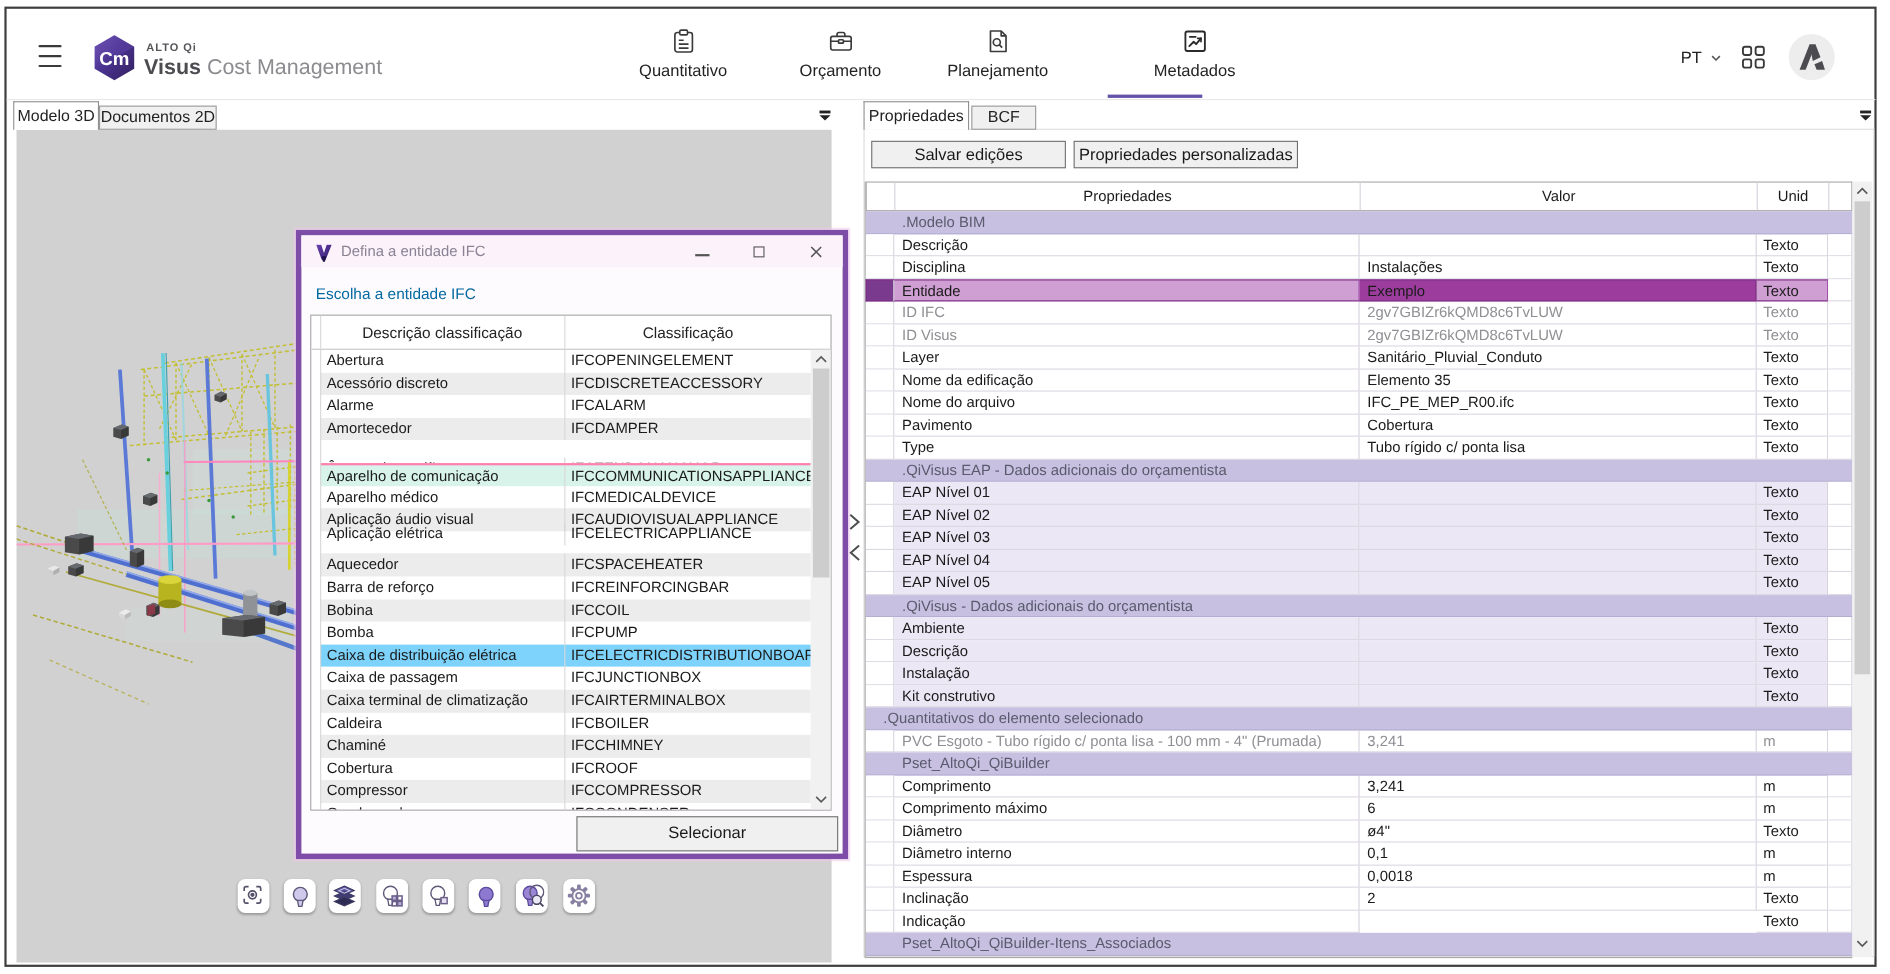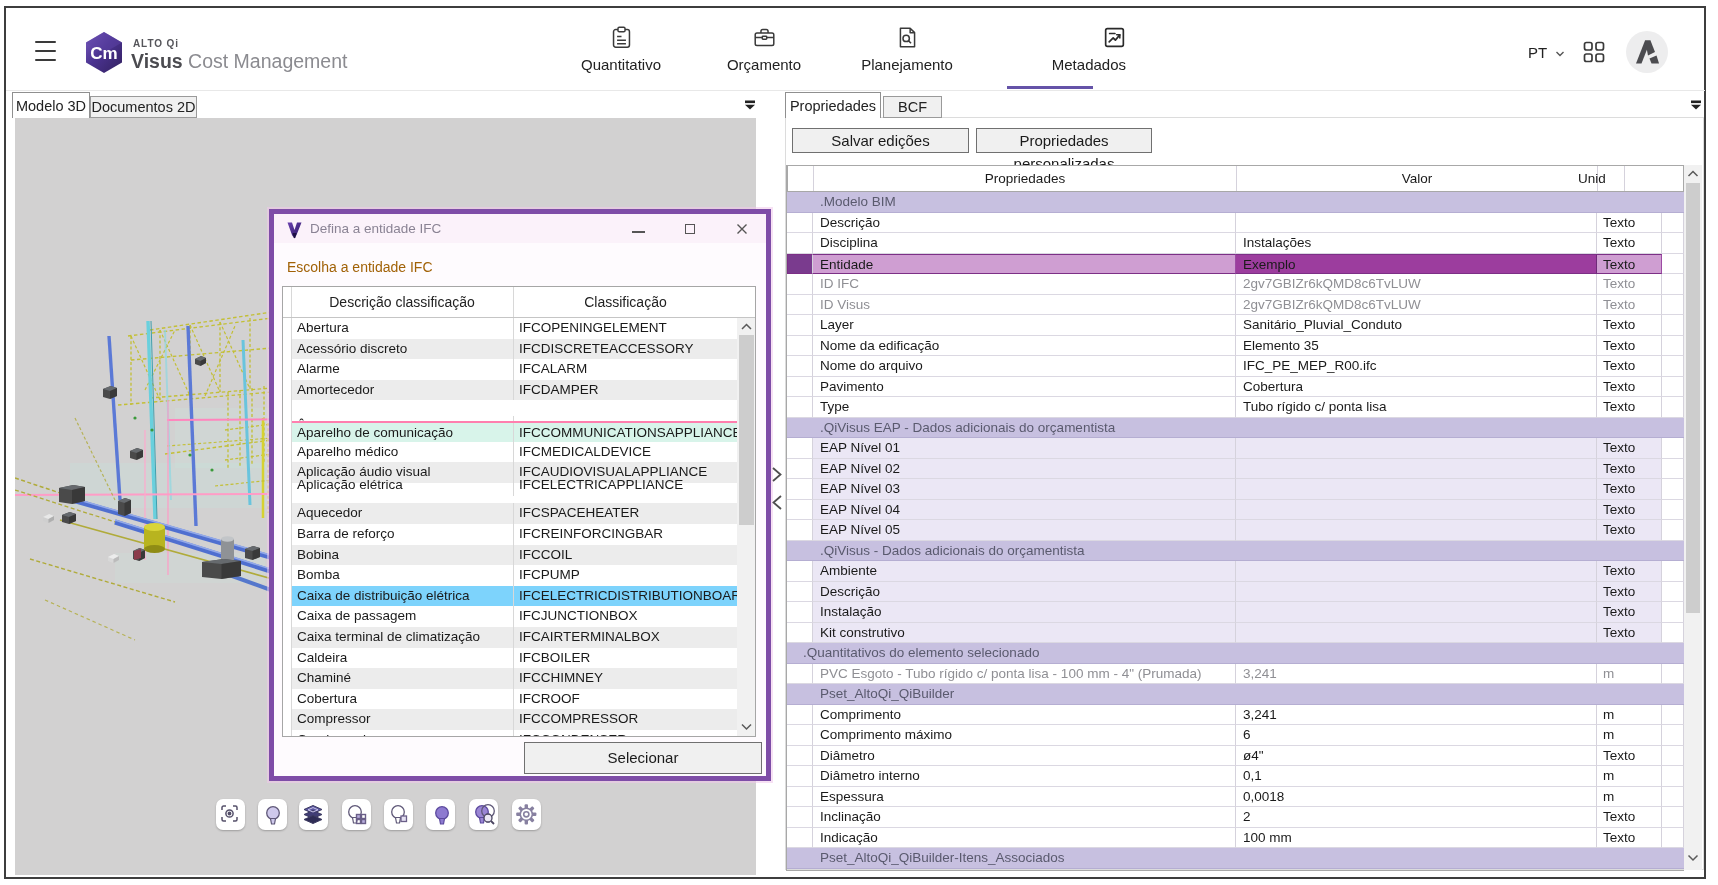--- a/index.html
+++ b/index.html
@@ -32,21 +32,21 @@
 .c3{left:810px;width:65px;padding-left:6px;}
 .c4{left:875px;width:22px;}
 .sec{background:#c7c0e0;color:#5a5a6e;padding-left:33px;line-height:20.5px;border-bottom:1px solid #b5aed2;}
 .lavrow .cell{background:#ebe7f5;}
 .hdr{left:787px;top:165px;width:897px;height:27px;font-size:13.5px;color:#1a1a1a;border:1px solid #a8a8a8;background:#fff;}
 .hdr .hcell{position:absolute;top:0;height:100%;line-height:26px;text-align:center;border-right:1px solid #d5d2dc;}
 
 #modal{left:269px;top:209px;width:502px;height:572px;border:5px solid #7e4da7;background:#fefbfe;box-shadow:0 0 0 2px rgba(240,200,235,0.55);z-index:10;}
 #mtitle{left:0;top:0;width:492px;height:29px;background:#fbf2fa;}
 #mtitletxt{left:36px;top:7px;font-size:13.5px;color:#8a8394;}
-#mlabel{left:13px;top:45px;font-size:14px;color:#a16207;}
+#mlabel{left:13px;top:45px;font-size:14px;color:#0369a1;}
 #mtable{left:8px;top:72px;width:474px;height:451px;border:1px solid #a6a6a6;background:#fff;overflow:hidden;}
 .mhead{position:absolute;left:0;top:0;width:100%;height:31px;border-bottom:1px solid #c5c5c5;font-size:14px;color:#222;}
 .mrow{position:absolute;left:8px;width:446px;height:20.6px;font-size:13.5px;color:#1a1a1a;}
 .mrow .md{position:absolute;left:0;top:0;width:223px;height:100%;line-height:20.6px;padding-left:6px;border-right:1px solid #d8d8d8;white-space:nowrap;overflow:hidden;}
 .mrow .mc{position:absolute;left:223px;top:0;width:223px;height:100%;line-height:20.6px;padding-left:5px;white-space:nowrap;overflow:hidden;}
 #selbtn{left:250px;top:528px;width:238px;height:32px;background:#f0f0f0;border:1px solid #707070;font-size:15px;color:#1a1a1a;text-align:center;line-height:30px;}
 
 .sbtrack{background:#f1f1f1;}
 .sbthumb{background:#cdcdcd;}
 svg{display:block;}
@@ -99,21 +99,21 @@
     <div style="height:23px;"><span style="display:inline-block;"><svg width="23" height="23" viewBox="0 0 26 26" style="display:inline-block">
           <g fill="none" stroke="#3a3a3a" stroke-width="1.7" stroke-linejoin="round">
 <path d="M5 2.5 h11 l5 5 V23.5 H5 Z"></path>
             <path d="M16 2.5 v5 h5"></path>
 <circle cx="11.5" cy="14" r="3.6"></circle>
             <path d="M14 16.5 L17 19.5"></path>
           </g>
         </svg></span></div>
     <span class="navlab">Planejamento</span>
   </div>
-<div class="abs navit" style="left:996px;text-align:right;">
+<div class="abs navit" style="left:1021px;">
     <div style="height:23px;"><span style="display:inline-block;"><svg width="23" height="23" viewBox="0 0 26 26" style="display:inline-block">
           <g fill="none" stroke="#2a2a2a" stroke-width="1.9" stroke-linejoin="round" stroke-linecap="round">
 <rect x="3" y="3" width="20" height="20" rx="2"></rect>
 <path d="M7.5 8.5 h6"></path>
             <path d="M7 18 l4.5-4.5 2.5 2.5 5-6"></path>
             <path d="M15.5 10 h3.5 v3.5" stroke-width="1.7"></path>
           </g>
         </svg></span></div>
     <span class="navlab">Metadados</span>
   </div>
@@ -362,26 +362,26 @@
     </svg>
   </div>
 <svg class="abs" style="left:771px;top:466px;z-index:12;" width="12" height="46" viewBox="0 0 12 46">
 <path d="M2 2 L9.5 8.5 L2 15" fill="none" stroke="#4e4e4e" stroke-width="1.8"></path>
 <path d="M10 30 L2.5 36.5 L10 43" fill="none" stroke="#4e4e4e" stroke-width="1.8"></path>
   </svg>
 <div class="abs" id="rpborder"></div>
 <div class="abs tabact" style="left:785px;top:92px;width:96px;height:26px;line-height:26px;">Propriedades</div>
 <div class="abs tabina" style="left:883px;top:96px;width:59px;height:22px;line-height:21px;">BCF</div>
 <div class="abs wbtn" style="left:792px;width:177px;">Salvar edições</div>
-<div class="abs wbtn" style="left:976px;width:176px;">Propriedades personalizadas</div>
+<div class="abs wbtn" style="left:976px;width:204px;">Propriedades personalizadas</div>
 <div class="abs hdr">
     <div class="hcell" style="left:0;width:26px;"></div>
     <div class="hcell" style="left:26px;width:423px;">Propriedades</div>
     <div class="hcell" style="left:449px;width:361px;">Valor</div>
-    <div class="hcell" style="left:772px;width:65px;">Unid</div>
+    <div class="hcell" style="left:810px;width:65px;">Unid</div>
     <div class="hcell" style="left:875px;width:22px;border-right:none;"></div>
   </div>
 <div class="abs prow sec" style="top:192px;">.Modelo BIM</div>
 <div class="abs prow" style="top:212.5px;">
     <div class="cell c0" style="background:#fff;"></div>
     <div class="cell c1">Descrição</div>
     <div class="cell c2"></div>
     <div class="cell c3">Texto</div>
     <div class="cell c4" style="background:#fff;"></div>
   </div>
@@ -560,21 +560,20 @@
 <div class="abs prow" style="top:807px;">
     <div class="cell c0" style="background:#fff;"></div>
     <div class="cell c1">Inclinação</div>
     <div class="cell c2">2</div>
     <div class="cell c3">Texto</div>
     <div class="cell c4" style="background:#fff;"></div>
   </div>
 <div class="abs prow" style="top:827.5px;">
     <div class="cell c0" style="background:#fff;"></div>
     <div class="cell c1">Indicação</div>
-    <div class="cell c2">100 mm</div>
     <div class="cell c3">Texto</div>
     <div class="cell c4" style="background:#fff;"></div>
   </div>
 <div class="abs prow sec" style="top:848px;">Pset_AltoQi_QiBuilder-Itens_Associados</div>
 <div class="abs" style="left:786px;top:165px;width:1px;height:705px;background:#a8a8a8;"></div>
 <div class="abs" style="left:786px;top:869.5px;width:898px;height:1px;background:#a8a8a8;"></div>
 <div class="abs sbtrack" style="left:1684px;top:165px;width:18px;height:705px;"></div>
 <svg class="abs" style="left:1684px;top:168px;" width="18" height="12" viewBox="0 0 18 12">
     <path d="M4.5 8 L9 3.5 L13.5 8" fill="none" stroke="#5a5a5a" stroke-width="1.5"></path>
   </svg>

